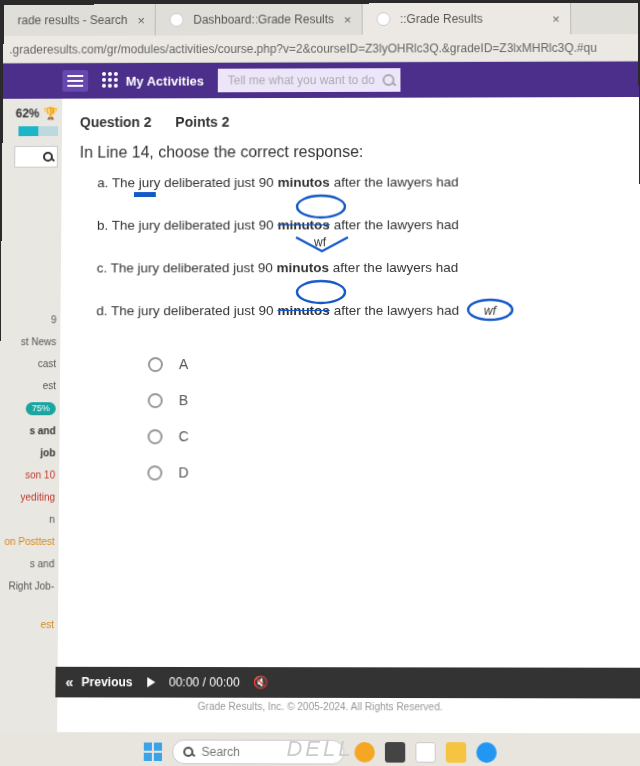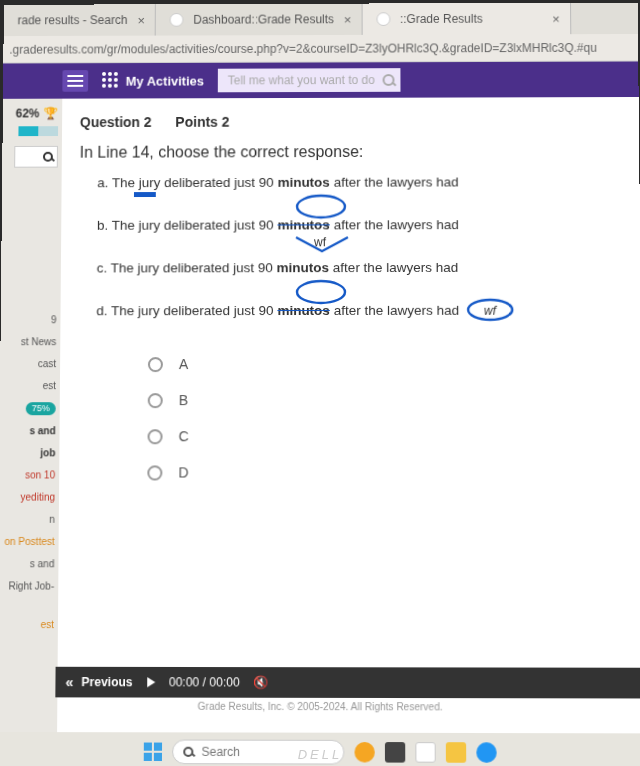--- a/index.html
+++ b/index.html
@@ -60,21 +60,21 @@
   .mute { font-size: 12px; }
   .footer-txt { position: absolute; left: 0; right: 0; bottom: 58px; text-align: center; font-size: 10px; color: #999; }
 
   .taskbar { position: absolute; left: 0; right: 0; bottom: 0; height: 38px; background: #e7e5de; display: flex; align-items: center; justify-content: center; gap: 10px; }
   .tb-search { background: #fff; border: 1px solid #ccc; border-radius: 14px; height: 24px; width: 170px; display: flex; align-items: center; padding: 0 10px; gap: 8px; font-size: 12px; color: #777; }
   .tb-search .mag2 { width: 10px; height: 10px; border: 2px solid #555; border-radius: 50%; position: relative; }
   .tb-search .mag2::after { content: ""; position: absolute; width: 4px; height: 2px; background: #555; right: -4px; bottom: -1px; transform: rotate(45deg); }
   .win-logo { width: 18px; height: 18px; display: grid; grid-template-columns: 1fr 1fr; grid-template-rows: 1fr 1fr; gap: 2px; }
   .win-logo i:nth-child(1){background:#3ba3e8;} .win-logo i:nth-child(2){background:#3ba3e8;} .win-logo i:nth-child(3){background:#3ba3e8;} .win-logo i:nth-child(4){background:#3ba3e8;}
   .tb-icon { width: 20px; height: 20px; border-radius: 3px; }
-  .dell { position: absolute; bottom: 4px; left: 50%; transform: translateX(-50%); color: #ccc; font-size: 13px; letter-spacing: 3px; font-style: italic; }
+  .dell { position: absolute; bottom: 4px; left: 50%; transform: translateX(-50%); color: #ccc; font-size: 22px; letter-spacing: 3px; font-style: italic; }
 </style>
 </head>
 <body>
 
 <div class="screen">
   <div class="tabs">
     <div class="tab">
       <span>rade results - Search</span>
       <span class="tab-close">×</span>
     </div>

